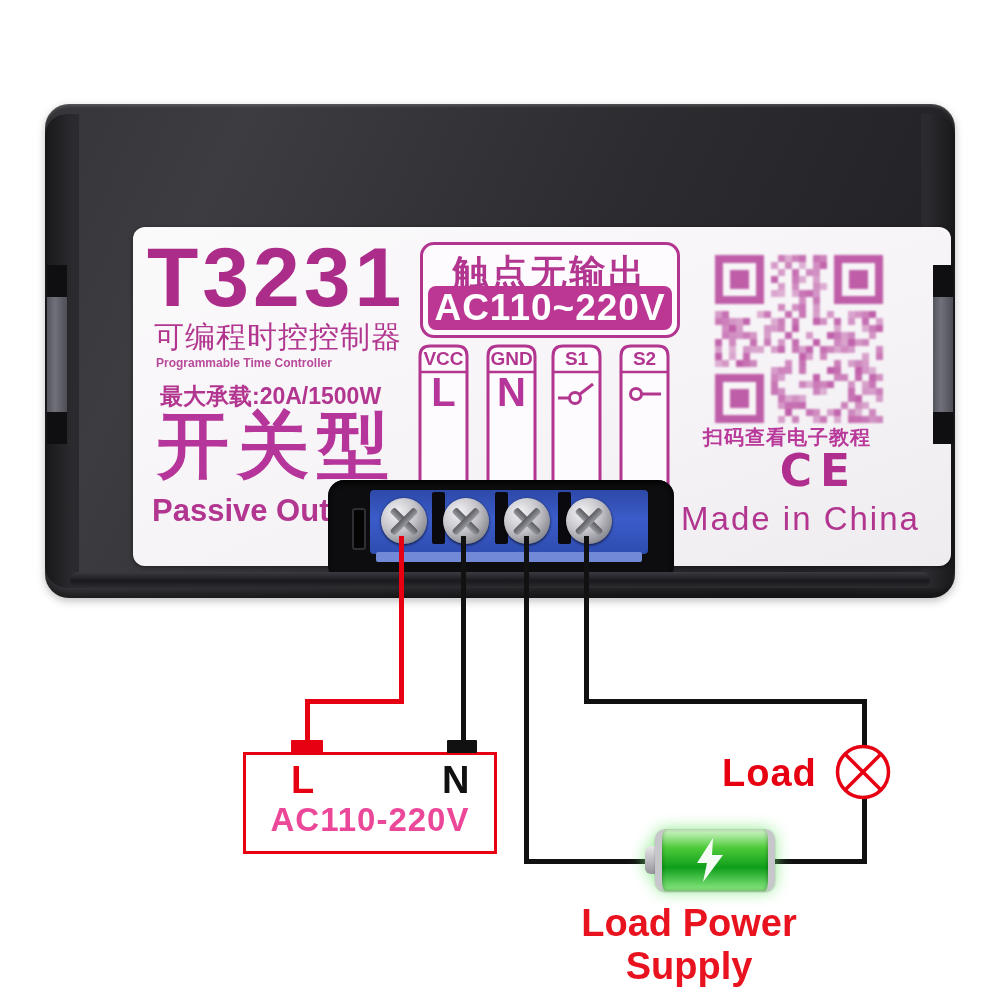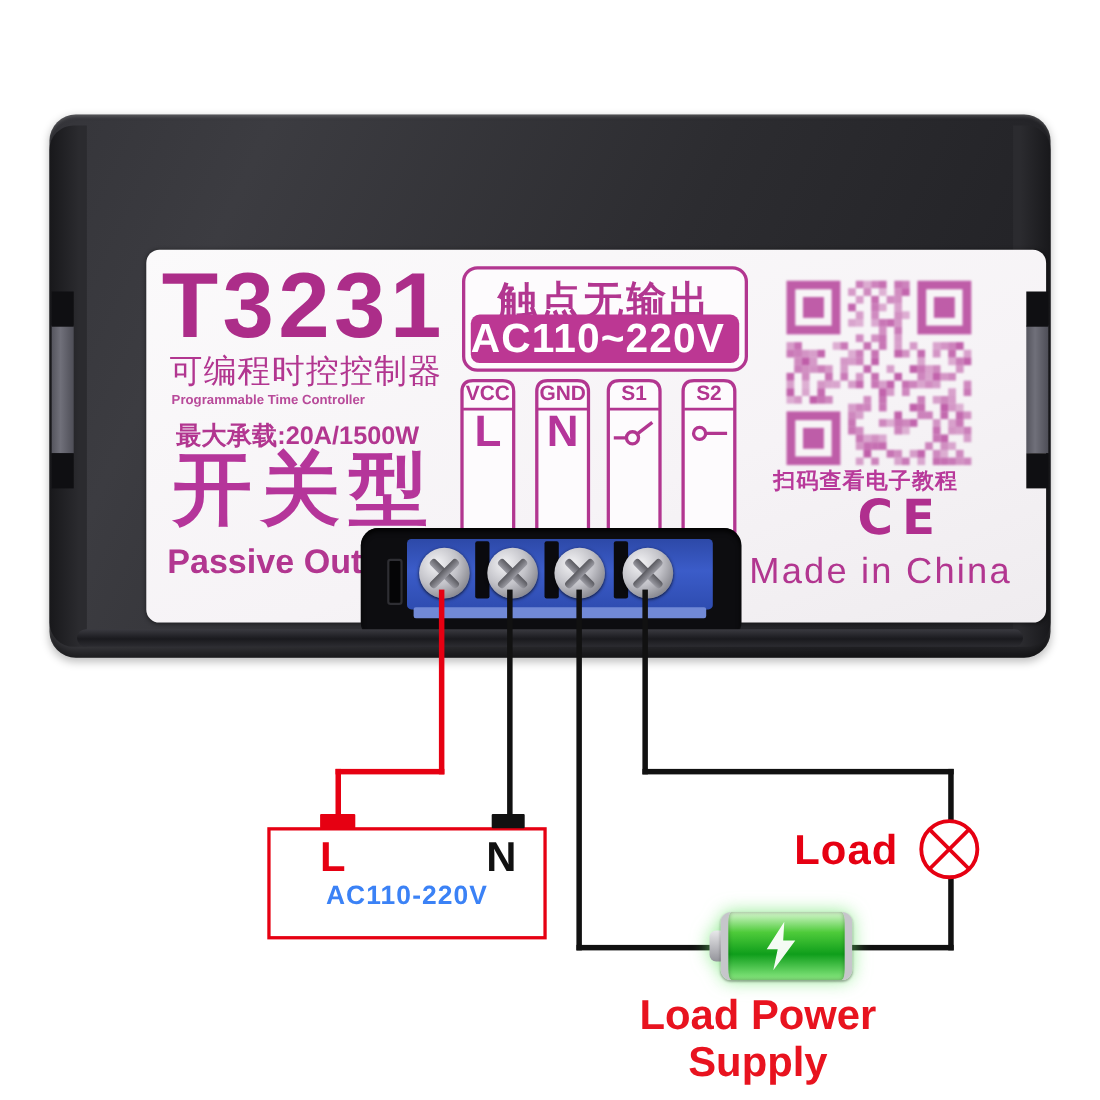--- a/index.html
+++ b/index.html
@@ -27,21 +27,21 @@
   .subtitle-cn{position:absolute;left:21px;top:90px;font-size:30px;letter-spacing:1px;color:#b23690;font-weight:normal;}
   .subtitle-en{position:absolute;left:23px;top:129px;font-size:12px;font-weight:bold;color:#b84a9a;}
   .rating{position:absolute;left:27px;top:154px;font-size:23px;font-weight:bold;color:#b23690;}
   .type-cn{position:absolute;left:24px;top:182px;font-size:72px;font-weight:bold;letter-spacing:8px;color:#b5359a;line-height:1;}
   .type-en{position:absolute;left:19px;top:266px;font-size:31px;font-weight:bold;color:#b23690;}
 
   
   .header-box{position:absolute;left:287px;top:15px;width:260px;height:96px;border:3.5px solid #b23690;border-radius:14px;background:#fdfbfd;box-sizing:border-box;}
   .warning-text{position:absolute;left:0;top:4px;width:100%;text-align:center;font-size:36px;font-weight:bold;letter-spacing:3px;color:#b23690;}
   .voltage-band{position:absolute;left:5px;right:5px;bottom:5px;height:44px;border-radius:8px;background:#bc3793;
-                color:#fff;font-size:37px;font-weight:bold;letter-spacing:1px;text-align:left;line-height:44px;}
+                color:#fff;font-size:37px;font-weight:bold;letter-spacing:1px;text-align:center;line-height:44px;}
 
   
   .tag{position:absolute;top:117px;width:51px;height:212px;}
   .tag svg.tag-shape{position:absolute;left:0;top:0;}
   .tag-header{position:absolute;left:0;top:4px;width:100%;text-align:center;font-size:19px;font-weight:bold;color:#b23690;}
   .tag-symbol{position:absolute;left:0;top:28px;width:100%;text-align:center;font-size:40px;font-weight:bold;color:#b5359a;line-height:1;}
   .tag-switch{position:absolute;left:5px;top:36px;}
   .tag-vertical{position:absolute;left:0;top:68px;width:100%;display:flex;justify-content:center;
                 writing-mode:vertical-rl;text-orientation:upright;font-size:27px;color:#b23690;letter-spacing:2px;height:110px;}
   .tag-vertical.lower{top:74px;}
@@ -71,21 +71,21 @@
 
   
   .wire{position:absolute;background:#111;z-index:5;}
   .wire.red{background:#e60012;}
   .pad{position:absolute;z-index:6;border-radius:1px;}
 
   
   .acbox{position:absolute;left:243px;top:736px;width:254px;height:102px;border:3px solid #e60012;background:#fff;box-sizing:border-box;z-index:4;}
   .ac-l{position:absolute;left:45px;top:4px;font-size:38px;font-weight:bold;color:#e60012;}
   .ac-n{position:absolute;left:196px;top:4px;font-size:38px;font-weight:bold;color:#111;}
-  .ac-v{position:absolute;left:0;top:46px;width:100%;text-align:center;font-size:24px;font-weight:bold;color:#3b82f6;letter-spacing:1px;}
+  .ac-v{position:absolute;left:0;top:46px;width:100%;text-align:center;font-size:33px;font-weight:bold;color:#ec4899;letter-spacing:1px;}
 
   .load-label{position:absolute;left:722px;top:736px;font-size:38px;font-weight:bold;color:#e60012;letter-spacing:1px;z-index:6;}
   .lamp{position:absolute;left:834px;top:727px;z-index:6;}
   .supply-label{position:absolute;left:513px;top:886px;width:352px;text-align:center;font-size:38px;font-weight:bold;color:#e8131f;z-index:6;}
 
   
   .battery{position:absolute;left:645px;top:813px;width:130px;height:62px;z-index:6;filter:drop-shadow(0 0 8px rgba(110,230,110,.75));}
   .bat-body{position:absolute;left:10px;top:0;width:120px;height:62px;border-radius:10px;
             border-left:7px solid #c6c6cb;border-right:7px solid #c6c6cb;box-sizing:border-box;
             background:linear-gradient(180deg,#d9f8d2 0%,#4ecb3a 30%,#0f9e1b 62%,#8bea82 100%);

